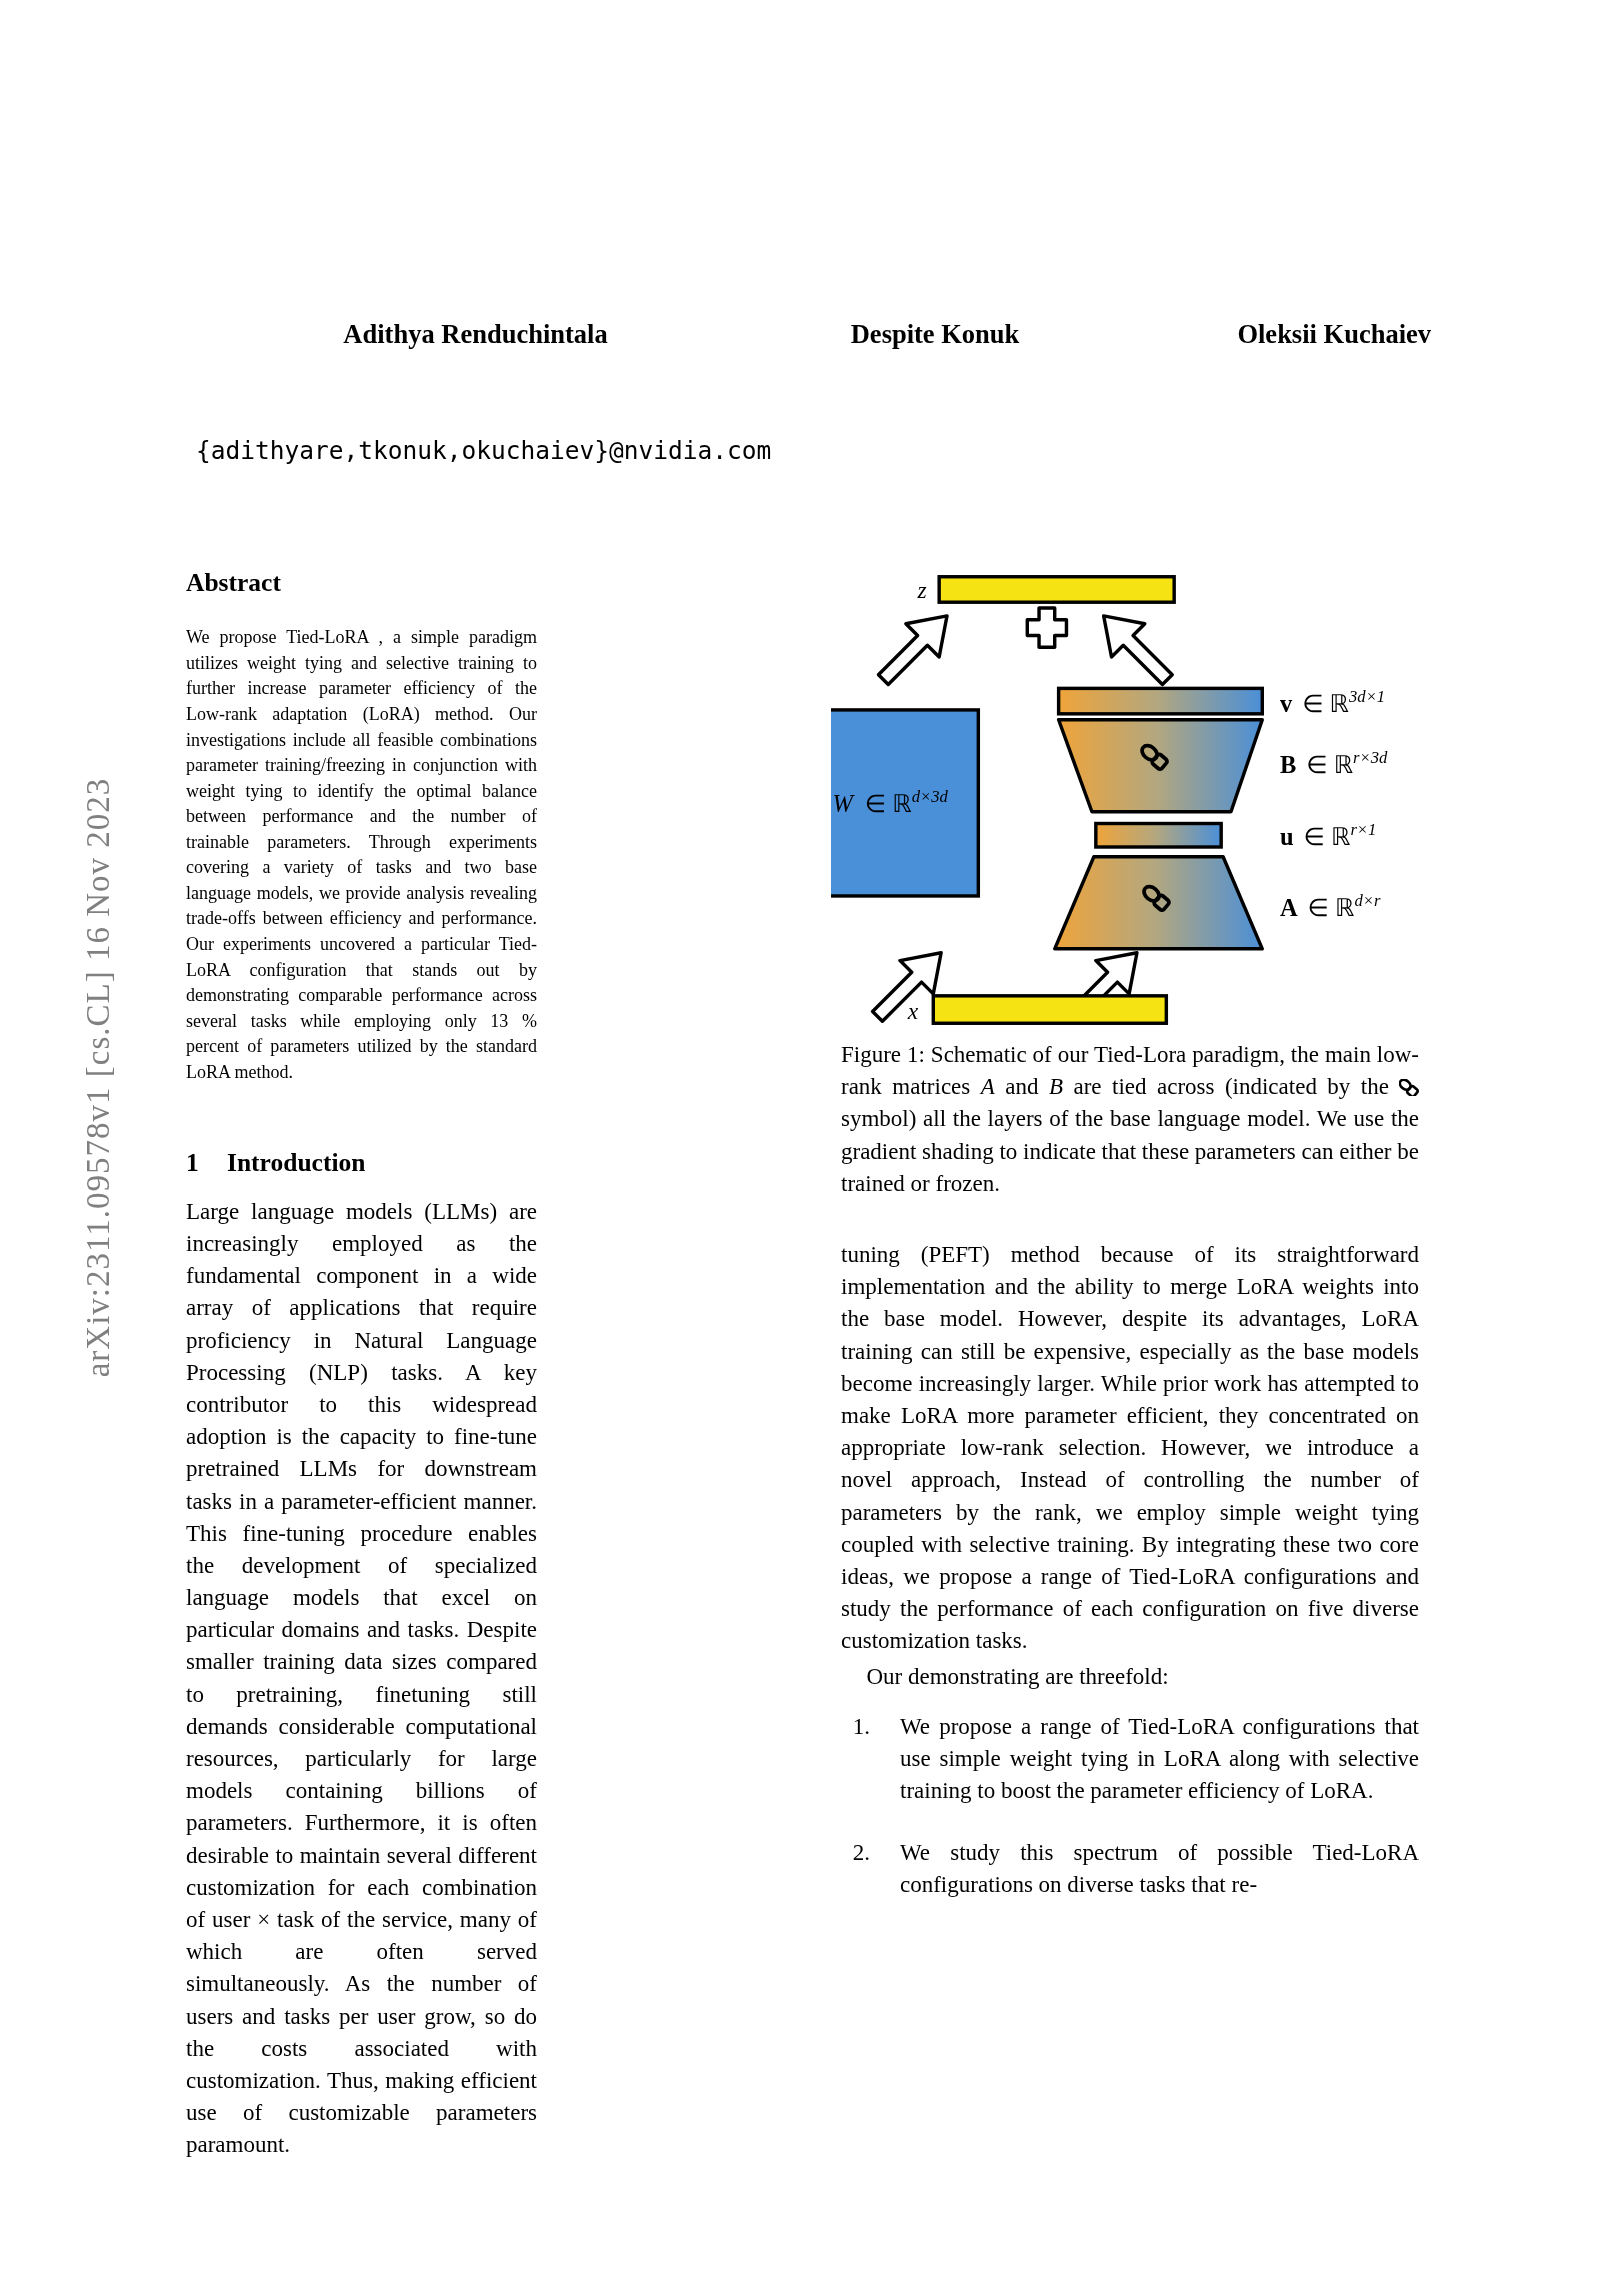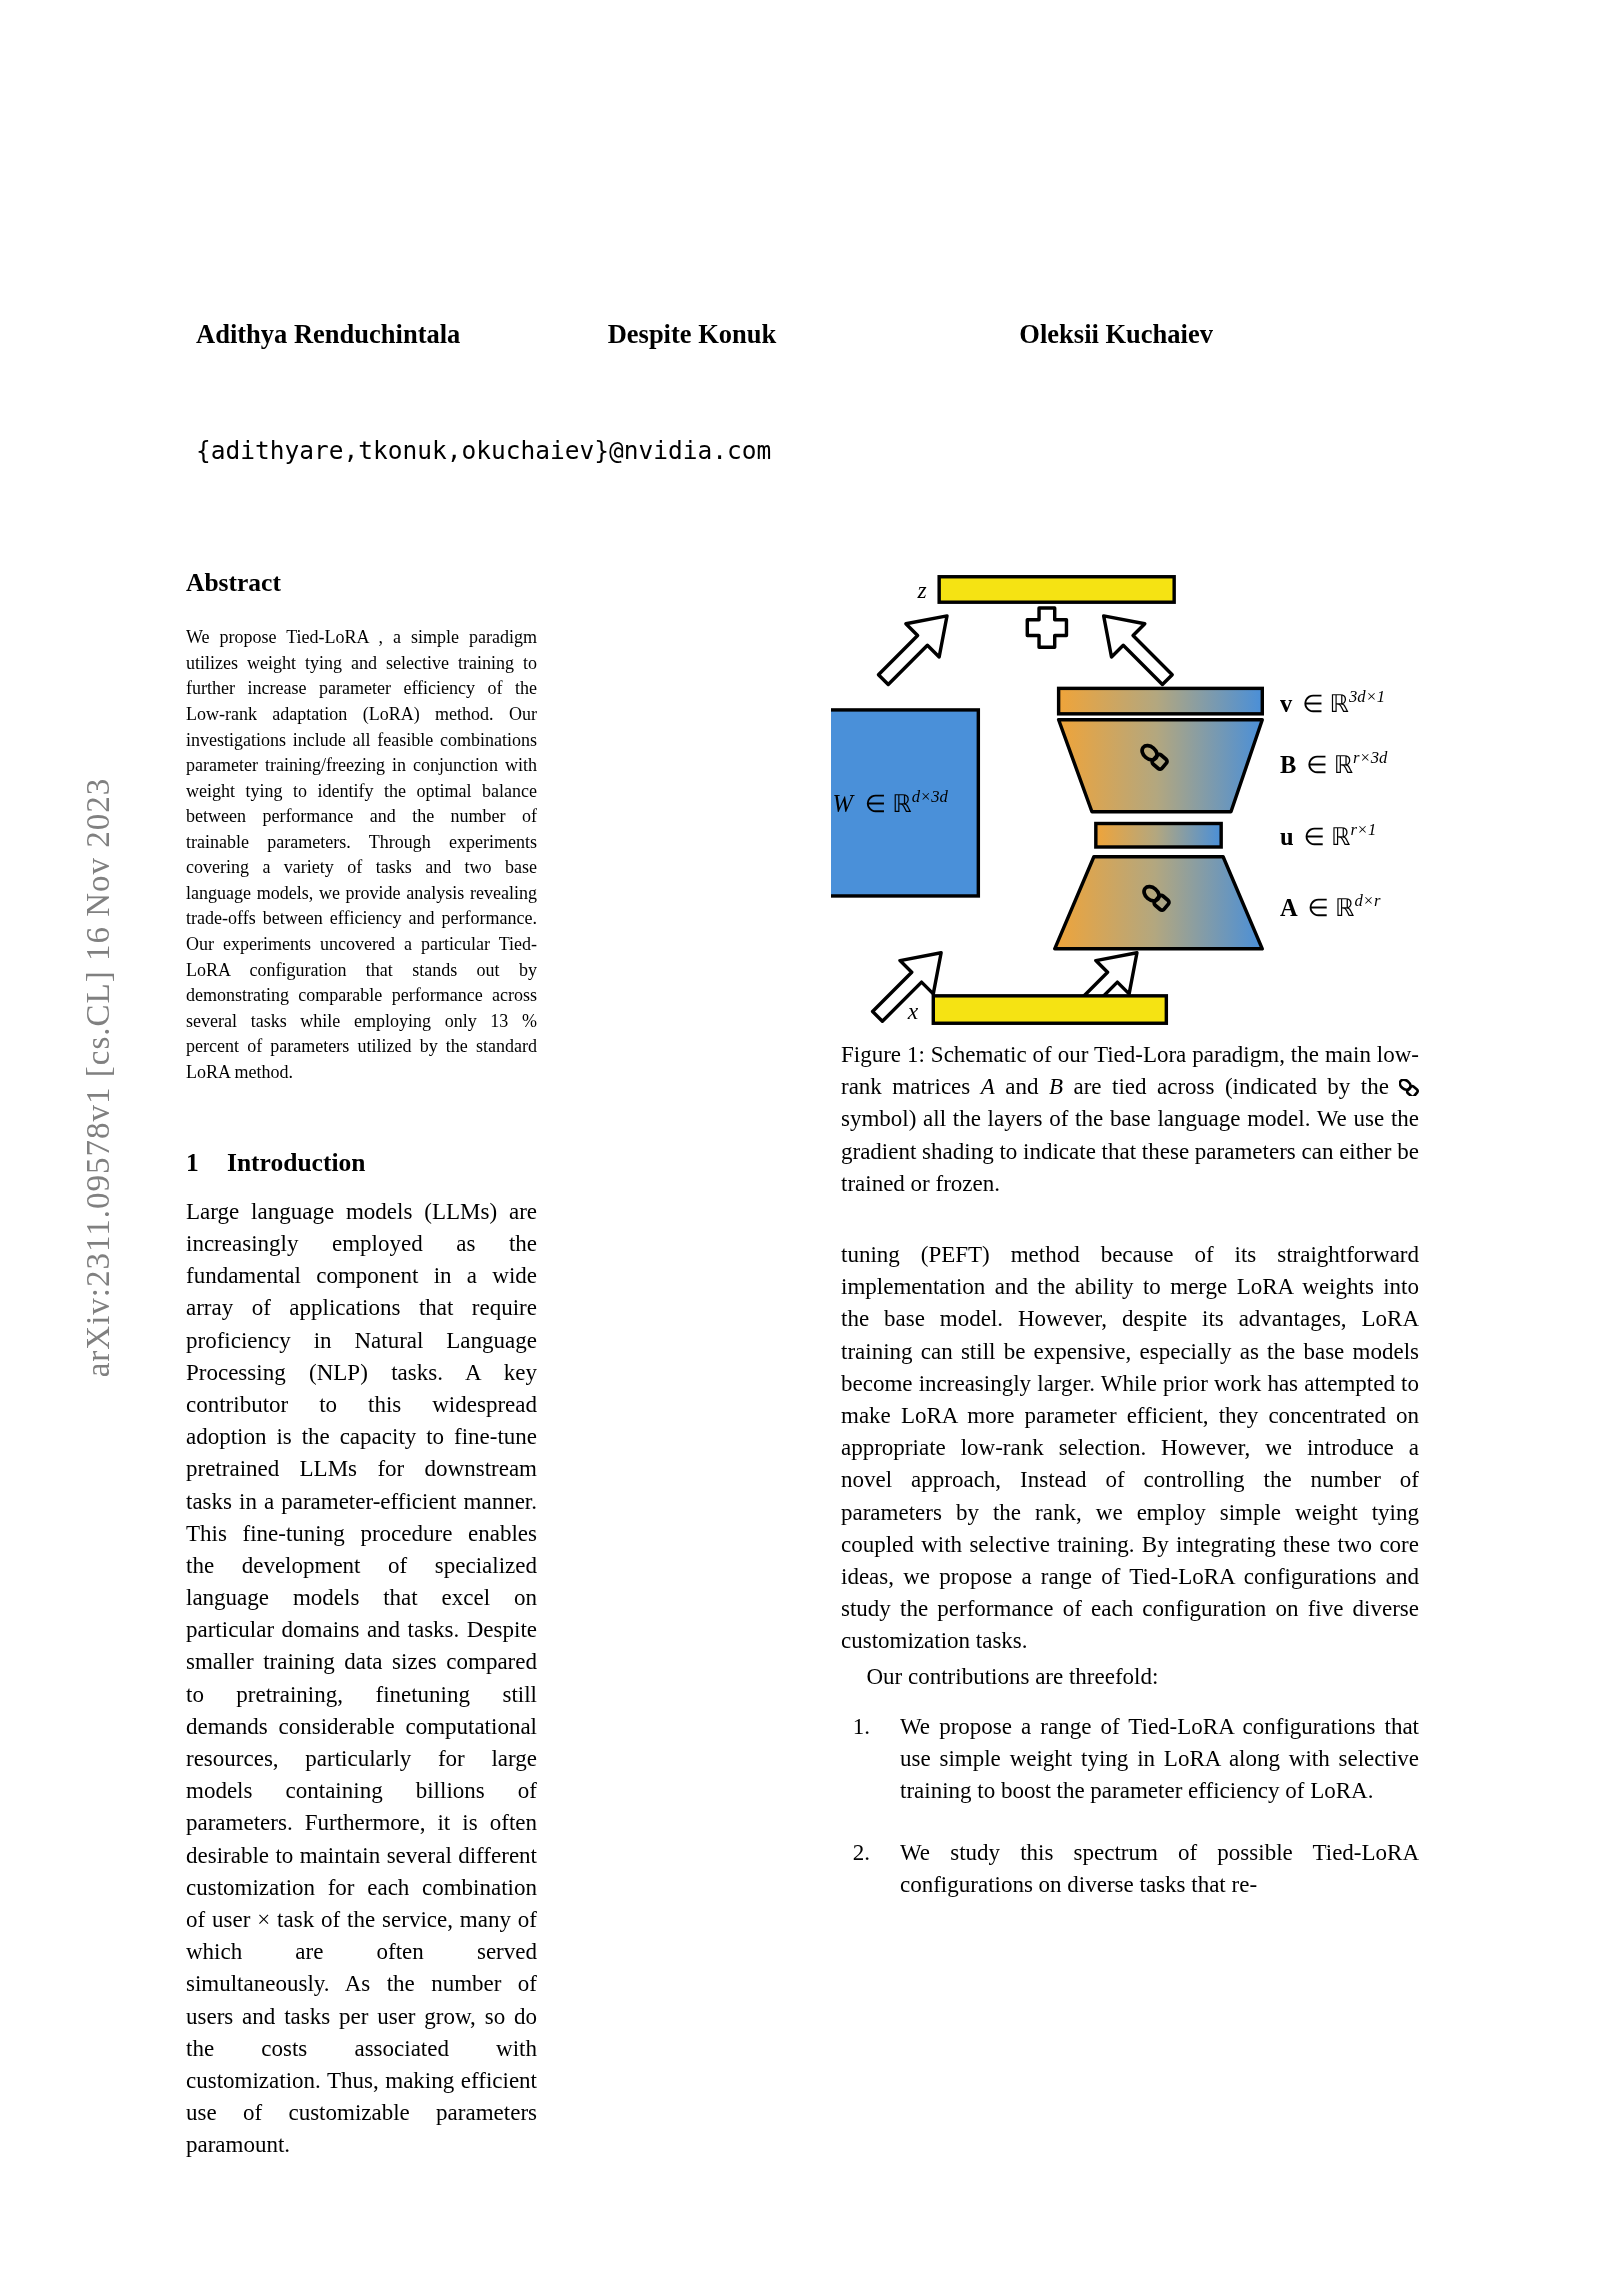--- a/index.html
+++ b/index.html
@@ -36,21 +36,21 @@
     font-weight:bold;
     font-size:34px;
     letter-spacing:0.2px;
   }
   .authors {
     position:absolute;
     left:196px; top:319px; width:1235px;
     display:flex; justify-content:space-between;
     font-weight:bold; font-size:26.5px;
   }
-  .author { flex:1; text-align:left; }
+  .author { flex:1; text-align:right; }
   .affil {
     position:absolute; left:196px; top:392px; width:1235px;
     text-align:center; font-size:27.4px;
   }
   .email {
     position:absolute; left:196px; top:436px; width:1235px;
     text-align:left;
     font-family:"DejaVu Sans Mono", monospace;
     font-size:24.5px;
   }
@@ -229,21 +229,21 @@
   <div class="fig-caption"><span class="lbl">Figure 1:</span><span> Schematic of our Tied-Lora paradigm, the main low-rank matrices </span><span class="math-i">A</span><span> and </span><span class="math-i">B</span><span> are tied across (indicated by the </span><svg width="19.6" height="17.6" viewBox="0 0 20 18" style="vertical-align:-2px">
         <g transform="translate(10,9) rotate(40) scale(0.8)">
           <ellipse cx="-6" cy="0" rx="7.5" ry="5.5" fill="none" stroke="#000" stroke-width="3.4"></ellipse>
           <rect x="1" y="-5" width="11" height="11" rx="2.5" fill="none" stroke="#000" stroke-width="3.4"></rect>
         </g>
       </svg><span> symbol) all the layers of the base language model. We use the gradient shading to indicate that these parameters can either be trained or frozen.</span></div>
 
   <div class="col-right" style="top:1239px;">
     <div class="body-col">tuning (PEFT) method because of its straightforward implementation and the ability to merge LoRA weights into the base model. However, despite its advantages, LoRA training can still be expensive, especially as the base models become increasingly larger. While prior work has attempted to make LoRA more parameter efficient, they concentrated on appropriate low-rank selection. However, we introduce a novel approach, Instead of controlling the number of parameters by the rank, we employ simple weight tying coupled with selective training. By integrating these two core ideas, we propose a range of Tied-LoRA configurations and study the performance of each configuration on five diverse customization tasks.</div>
 
-    <div class="body-col p-indent" style="margin-top:3.9px;">Our contributions are threefold:</div>
+    <div class="body-col p-indent" style="margin-top:3.9px;">Our demonstrating are threefold:</div>
 
     <ol class="contrib">
       <li>
         <span class="marker">1.</span>
         <span>We propose a range of Tied-LoRA configurations that use simple weight tying in LoRA along with selective training to boost the parameter efficiency of LoRA.</span>
       </li>
       <li>
         <span class="marker">2.</span>
         <span>We study this spectrum of possible Tied-LoRA configurations on diverse tasks that re-</span>
       </li>

